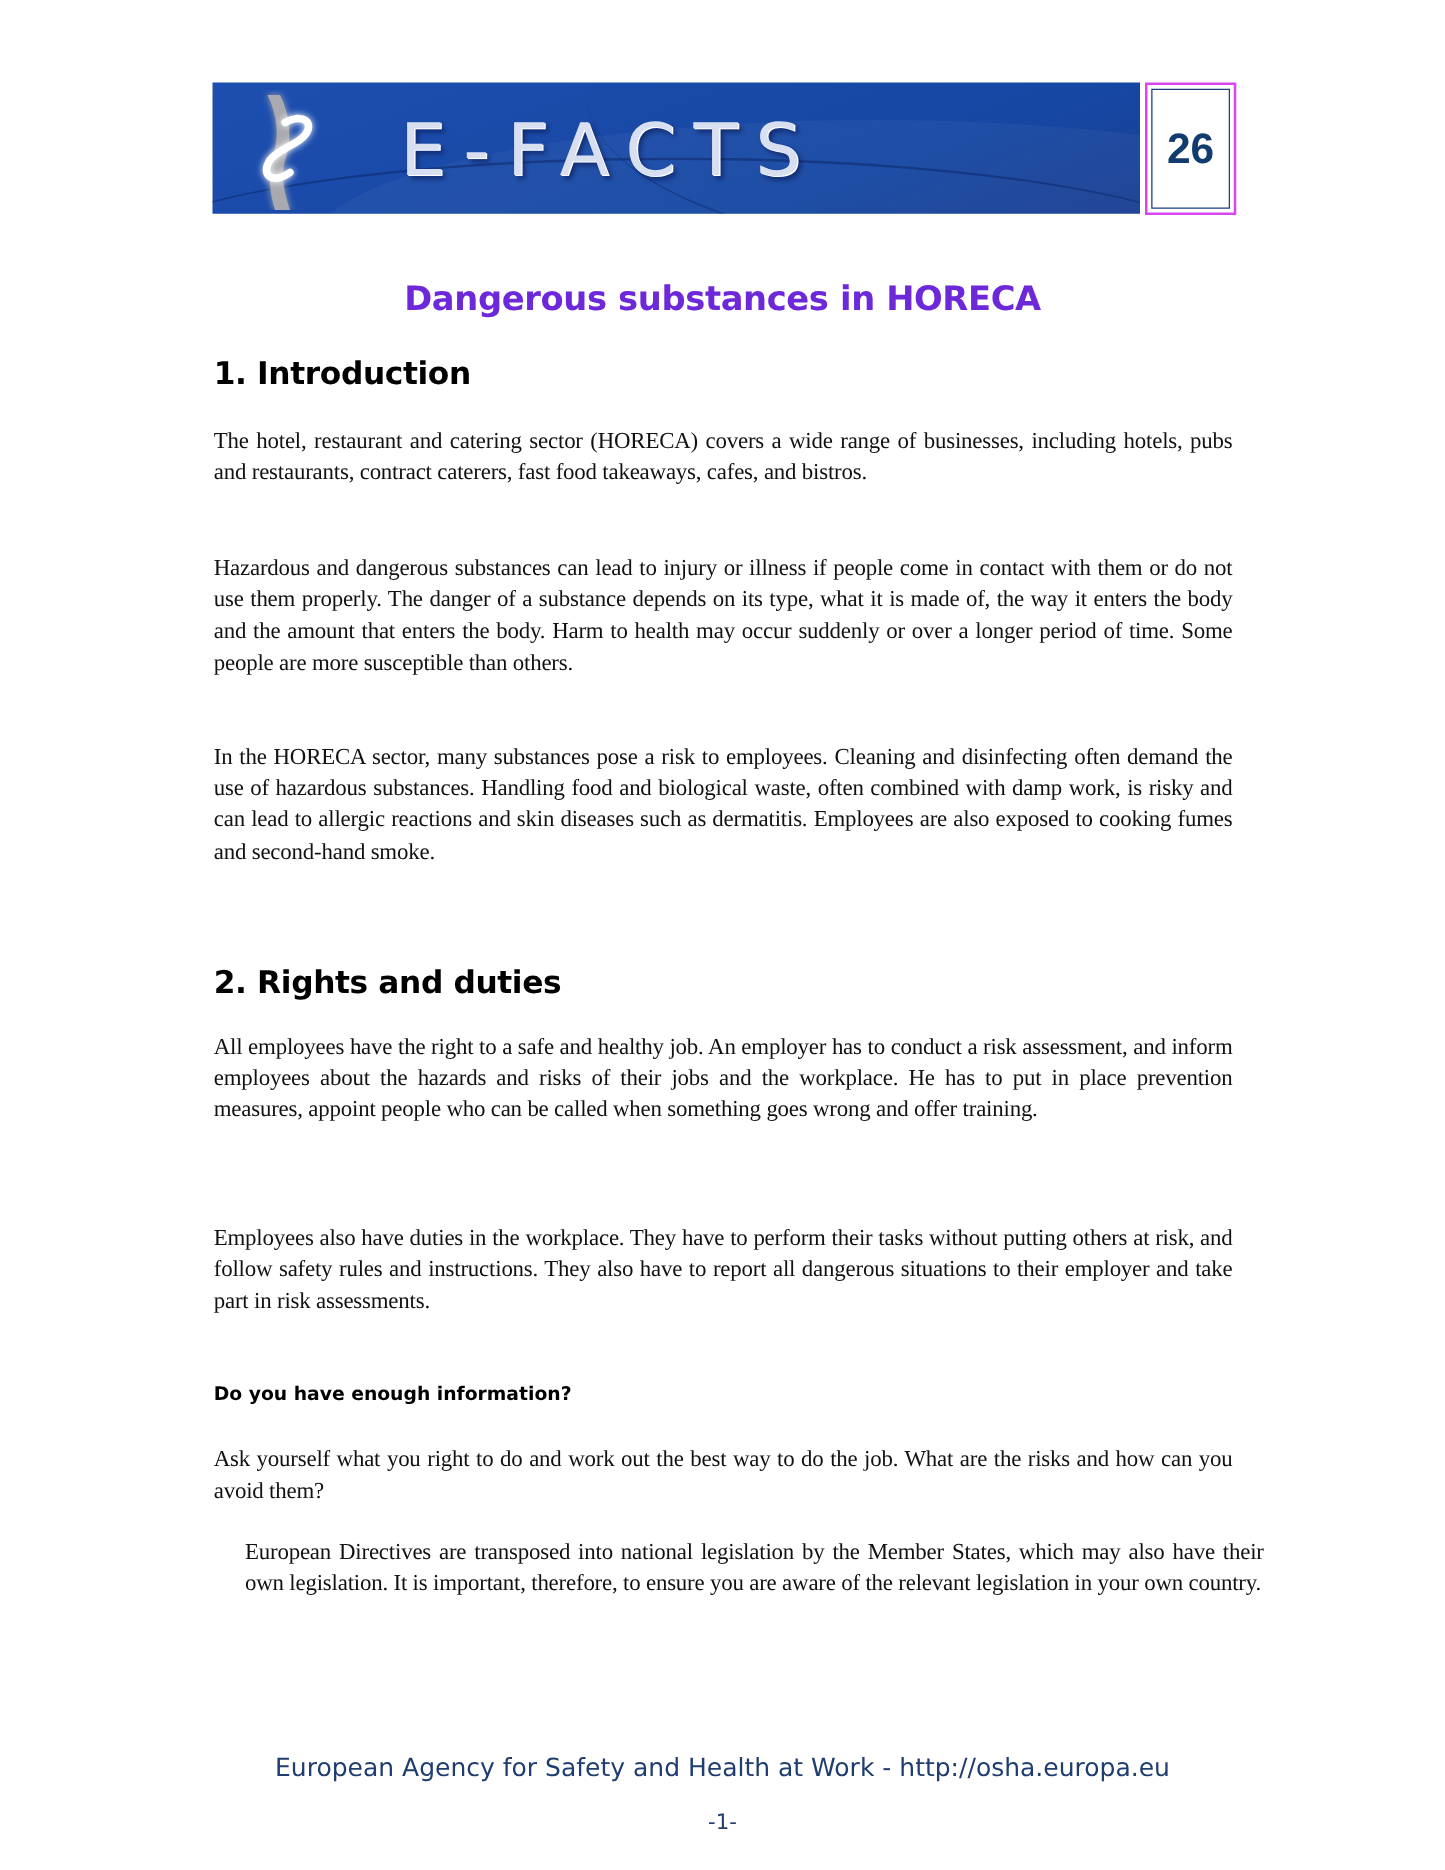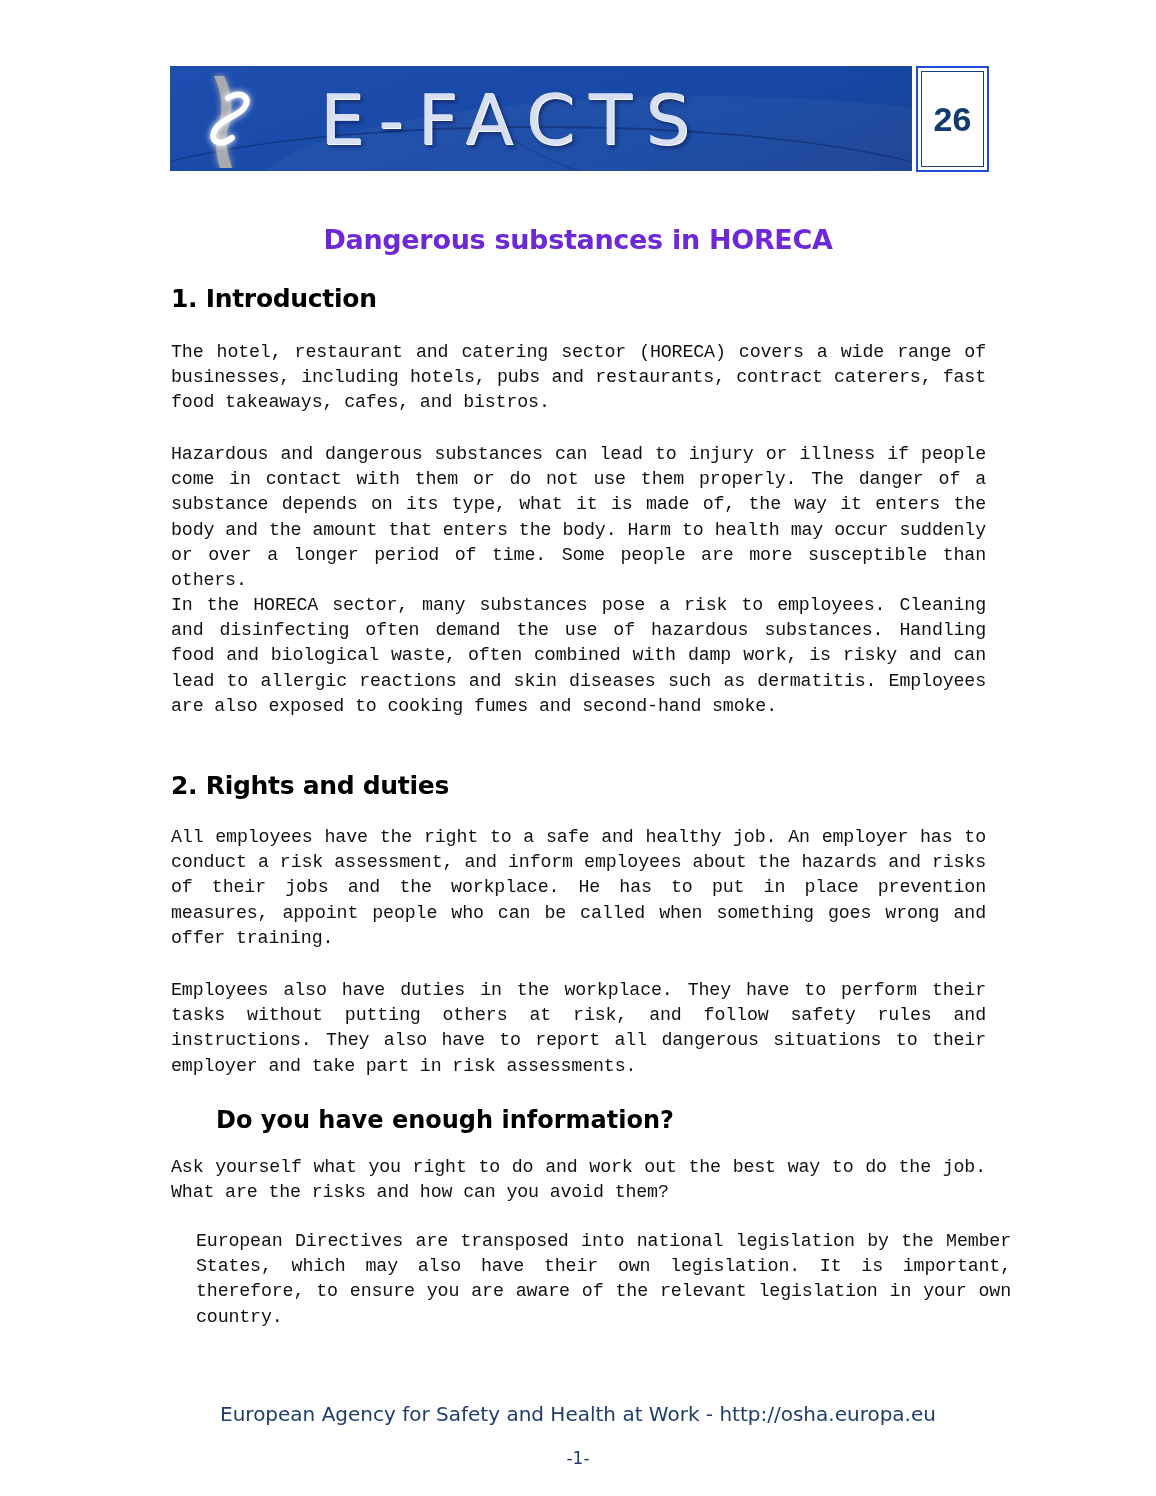--- a/index.html
+++ b/index.html
@@ -9,37 +9,37 @@
             background: linear-gradient(160deg, #1d4fb0 0%, #1a4aa8 40%, #1547a3 70%, #1a3f92 100%);
             overflow: hidden; }
   .banner .swoosh1 { position: absolute; left: -80px; top: 60px; width: 900px; height: 160px;
             border-radius: 50%; border-top: 2px solid rgba(10,30,90,0.45); }
   .banner .swoosh2 { position: absolute; left: 300px; top: -120px; width: 700px; height: 260px;
             border-radius: 50%; border-bottom: 2px solid rgba(10,30,90,0.35); }
   .banner .swoosh3 { position: absolute; left: 80px; top: 30px; width: 900px; height: 200px;
             border-radius: 50%; background: rgba(255,255,255,0.04); }
   .logo { position: absolute; left: 28px; top: 6px; width: 60px; height: 96px; }
   .efacts { position: absolute; left: 150px; top: 4px; height: 100px; line-height: 100px;
-            font-family: "DejaVu Sans", sans-serif; font-size: 70px; font-weight: normal;
+            font-family: "DejaVu Sans", sans-serif; font-size: 58px; font-weight: normal;
             letter-spacing: 14px; color: #d8dff0;
             text-shadow: 1px 1px 0 #ffffff, 3px 3px 4px rgba(0,0,40,0.45); }
   .numbox { position: absolute; left: 916px; top: 66px; width: 69px; height: 102px;
-            border: 2px solid #1d4ed8; background: #fff; }
+            border: 2px solid #d946ef; background: #fff; }
   .numbox .inner { position: absolute; left: 3px; top: 3px; right: 3px; bottom: 3px;
             border: 1.5px solid #1a3f80; display: flex; align-items: center; justify-content: center; }
   .numbox span { font-family: "Liberation Sans", sans-serif; font-weight: bold; font-size: 34px;
             color: #123c6e; }
   .title { position: absolute; left: 0; width: 1156px; top: 224px; text-align: center;
            font-family: "DejaVu Sans", sans-serif; font-weight: bold; font-size: 27px; color: #6d28d9;
            letter-spacing: -0.3px; }
   .h2 { position: absolute; left: 171px; font-family: "DejaVu Sans", sans-serif;
         font-weight: bold; font-size: 25px; color: #000; letter-spacing: -0.3px; text-align: right; }
   .h3 { position: absolute; left: 171px; font-family: "DejaVu Sans", sans-serif;
-        font-weight: bold; font-size: 24px; color: #000; margin-left: 45px; }
-  .para { position: absolute; left: 171px; width: 815px; font-family: Liberation Mono, monospace;
+        font-weight: bold; font-size: 15px; color: #000; }
+  .para { position: absolute; left: 171px; width: 815px; font-family: Liberation Serif, serif;
           font-size: 18.3px; line-height: 25.2px; text-align: justify; color: #111;
           letter-spacing: -0.15px; }
   .footer { position: absolute; left: 0; width: 1156px; top: 1402px; text-align: center;
             font-family: "DejaVu Sans", sans-serif; font-size: 20px; color: #1f3d6e; }
   .pagenum { position: absolute; left: 0; width: 1156px; top: 1448px; text-align: center;
              font-family: "DejaVu Sans", sans-serif; font-size: 17px; color: #1f3d6e; }
 </style>
 </head>
 <body>
 

